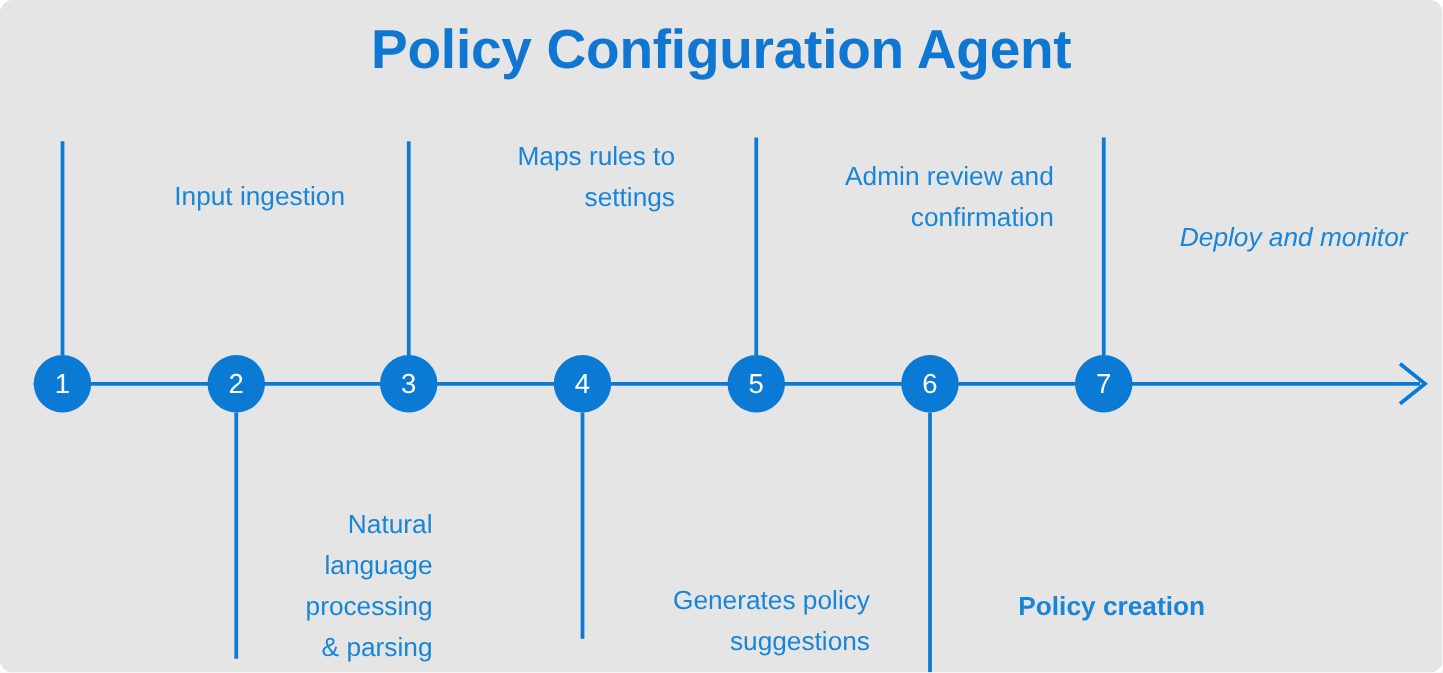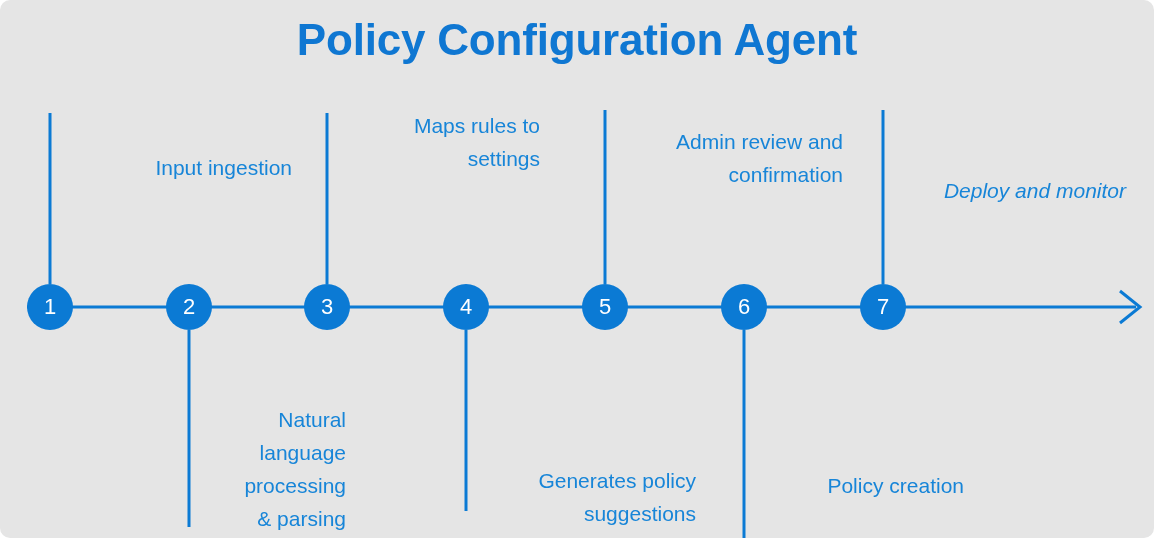--- a/index.html
+++ b/index.html
@@ -95,28 +95,28 @@
   <div id="nodes">
       <div class="node" style="left: 50px; top: 307px; background: rgb(11, 122, 212);">1</div>
       <div class="node" style="left: 189px; top: 307px; background: rgb(11, 122, 212);">2</div>
       <div class="node" style="left: 327px; top: 307px; background: rgb(11, 122, 212);">3</div>
       <div class="node" style="left: 466px; top: 307px; background: rgb(11, 122, 212);">4</div>
       <div class="node" style="left: 605px; top: 307px; background: rgb(11, 122, 212);">5</div>
       <div class="node" style="left: 744px; top: 307px; background: rgb(11, 122, 212);">6</div>
       <div class="node" style="left: 883px; top: 307px; background: rgb(11, 122, 212);">7</div>
     </div>
   <div id="labels">
-      <div class="label above" style="left: 60px; top: 141px; width: 232px; color: rgb(23, 133, 216); margin-top: 10px;">Input ingestion</div>
+      <div class="label above" style="left: 44px; top: 141px; width: 232px; color: rgb(23, 133, 216);">Input ingestion</div>
       <div class="label below" style="left: 186px; top: 403px; width: 160px; color: rgb(23, 133, 216);">Natural
 language
 processing
 &amp; parsing</div>
       <div class="label above" style="left: 360px; top: 109px; width: 180px; color: rgb(23, 133, 216);">Maps rules to
 settings</div>
       <div class="label below" style="left: 488px; top: 464px; width: 208px; color: rgb(23, 133, 216);">Generates policy
 suggestions</div>
       <div class="label above" style="left: 617px; top: 109px; width: 226px; color: rgb(23, 133, 216); margin-top: 16px;">Admin review and
 confirmation</div>
-      <div class="label below" style="left: 778px; top: 469px; width: 186px; color: rgb(23, 133, 216);">Policy creation</div>
+      <div class="label below" style="left: 778px; top: 469px; width: 186px; color: rgb(23, 133, 216); font-weight: bold;">Policy creation</div>
       <div class="label above" style="left: 898px; top: 174px; width: 228px; color: rgb(23, 133, 216); font-style: italic;">Deploy and monitor</div>
     </div>
 
 </div>
 
 </body></html>

